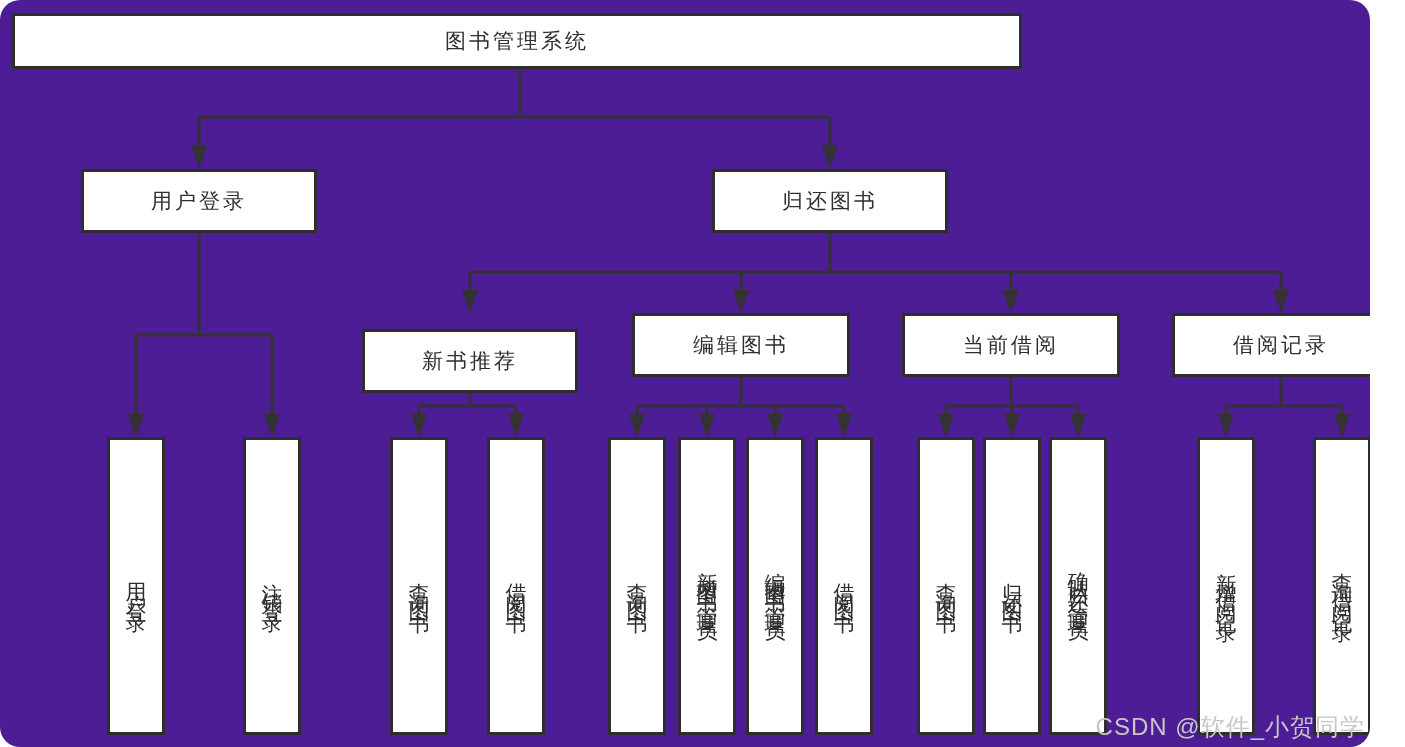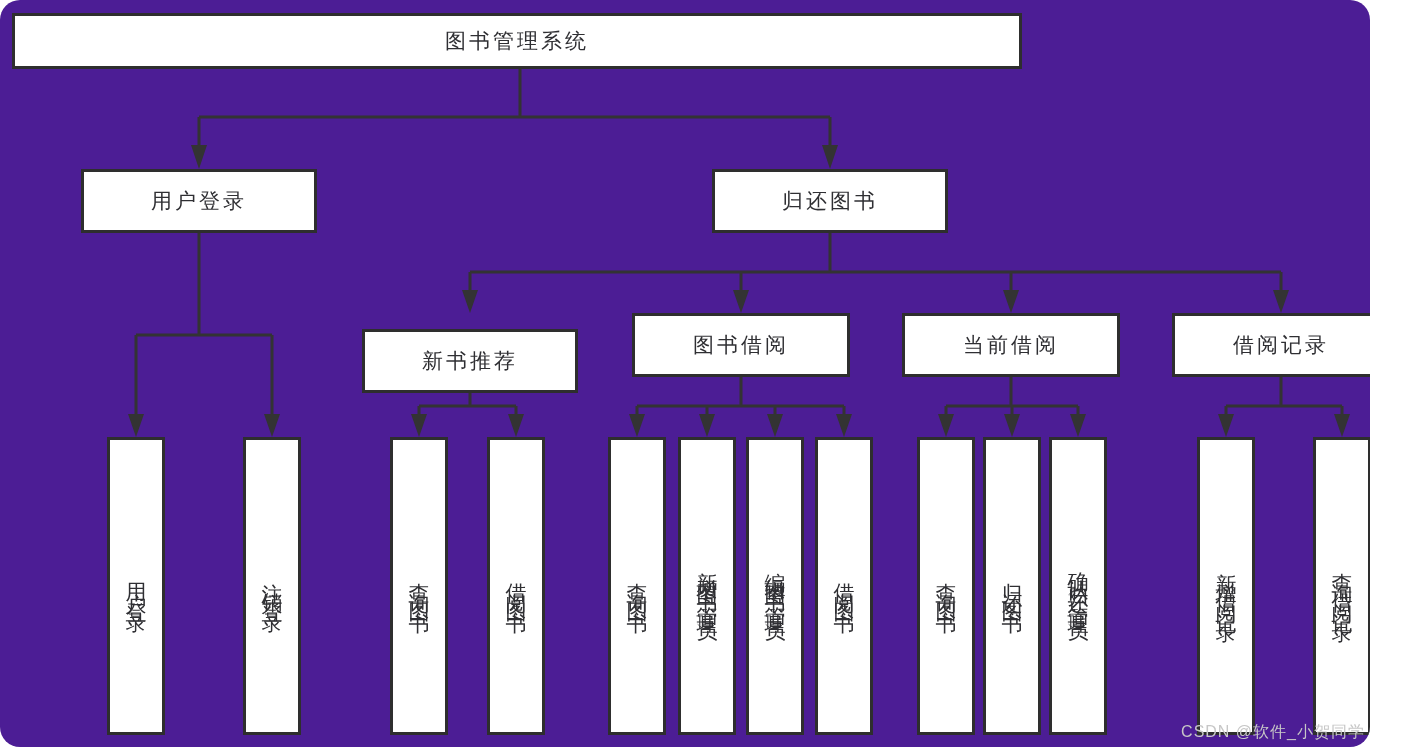--- a/index.html
+++ b/index.html
@@ -14,21 +14,21 @@
     color:#2f2f33;font-size:21px;z-index:2;
   }
   .hnode{letter-spacing:3px;}
   .root{border-width:3px;}
   .vnode{
     writing-mode:vertical-rl;letter-spacing:10px;font-size:21px;
   }
   .vnode.tight{letter-spacing:7px;}
   #watermark{
     position:absolute;right:5px;bottom:4px;z-index:3;
-    font-size:16px;color:#c7c7c7;letter-spacing:1px;white-space:nowrap;
+    font-size:24px;color:#c7c7c7;letter-spacing:1px;white-space:nowrap;
   }
 </style>
 </head>
 <body>
 
 <div id="canvas">
 
   <svg id="connectors" width="1405" height="747" viewBox="0 0 1405 747">
     <g stroke="#333333" stroke-width="3" fill="none">
 
@@ -68,21 +68,21 @@
       <path d="M1334 414 L1350 414 L1342 437 Z"></path>
     </g>
   </svg>
 
   <div class="node hnode root" style="left:12px;top:13px;width:1010px;height:56px">图书管理系统</div>
 
   <div class="node hnode" style="left:81px;top:169px;width:236px;height:64px">用户登录</div>
   <div class="node hnode" style="left:712px;top:169px;width:236px;height:64px">归还图书</div>
 
   <div class="node hnode" style="left:362px;top:329px;width:216px;height:64px">新书推荐</div>
-  <div class="node hnode" style="left:632px;top:313px;width:218px;height:64px">图书借阅</div>
+  <div class="node hnode" style="left:632px;top:313px;width:218px;height:64px">编辑图书</div>
   <div class="node hnode" style="left:1172px;top:313px;width:218px;height:64px">借阅记录</div>
   <div class="node hnode" style="left:902px;top:313px;width:218px;height:64px">当前借阅</div>
 
   <div class="node vnode" style="left:107px;top:437px;width:58px;height:298px">用户登录</div>
   <div class="node vnode" style="left:243px;top:437px;width:58px;height:298px">注销登录</div>
 
   <div class="node vnode" style="left:390px;top:437px;width:58px;height:298px">查询图书</div>
   <div class="node vnode" style="left:487px;top:437px;width:58px;height:298px">借阅图书</div>
 
   <div class="node vnode" style="left:608px;top:437px;width:58px;height:298px">查询图书</div>

